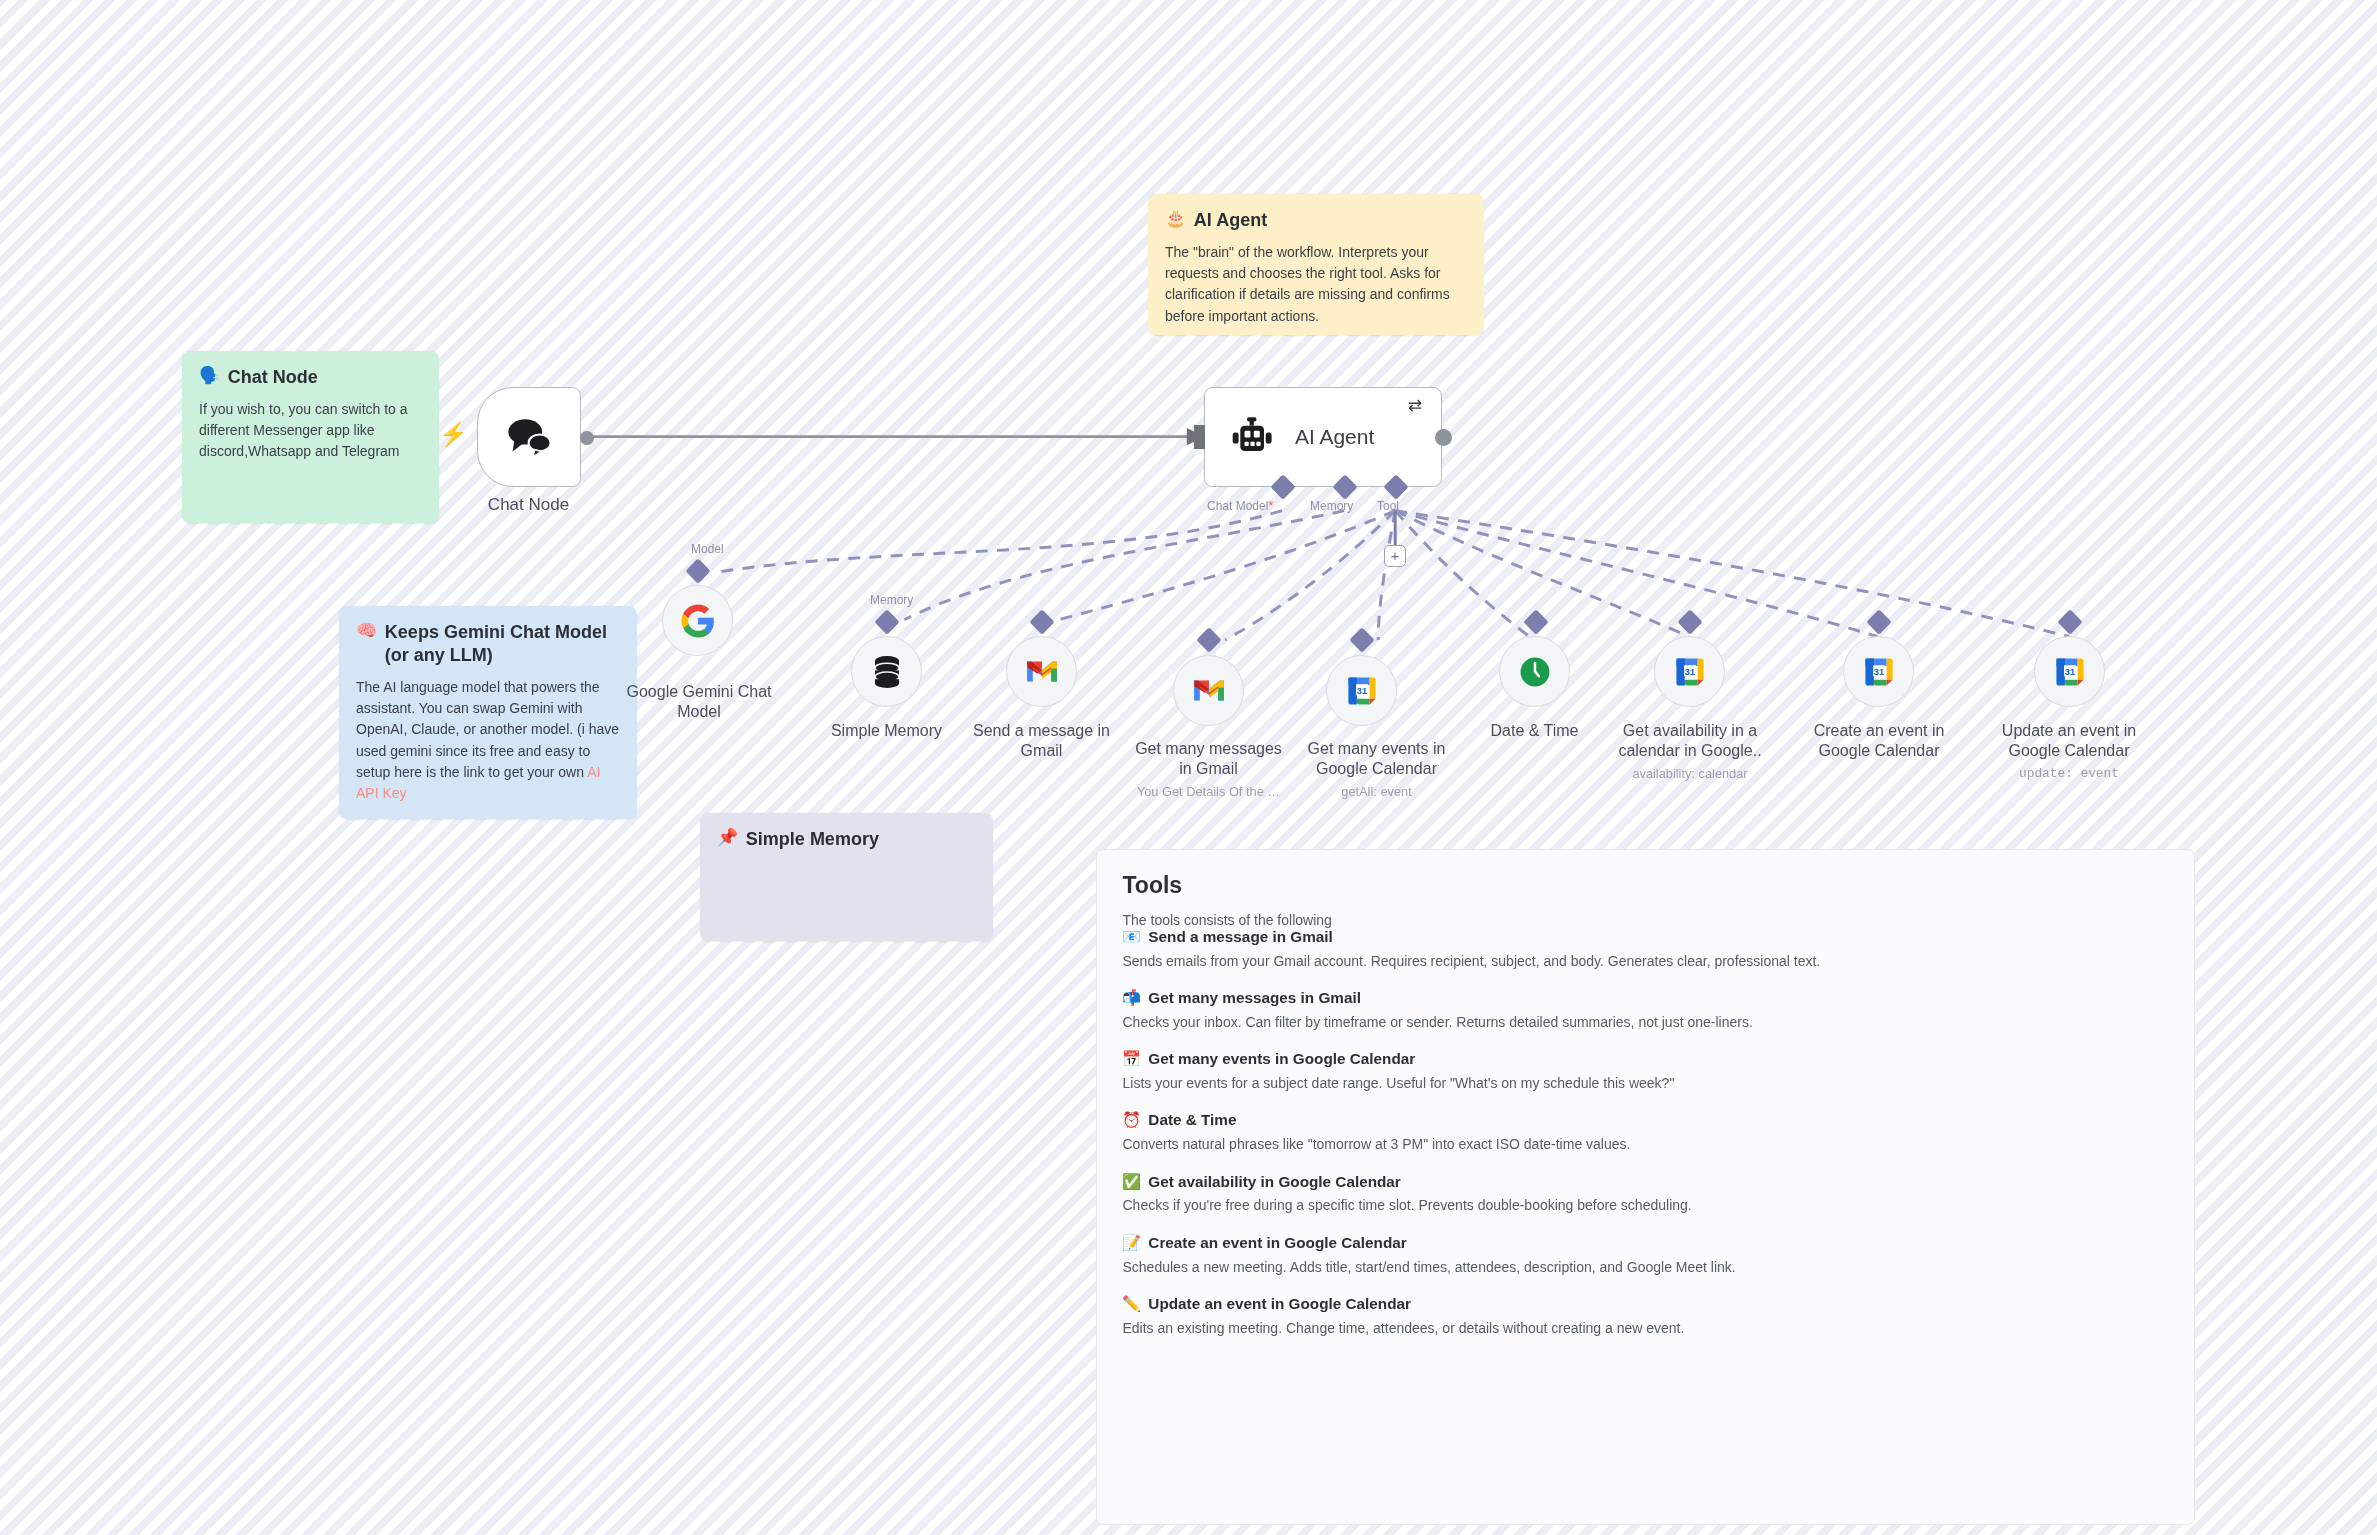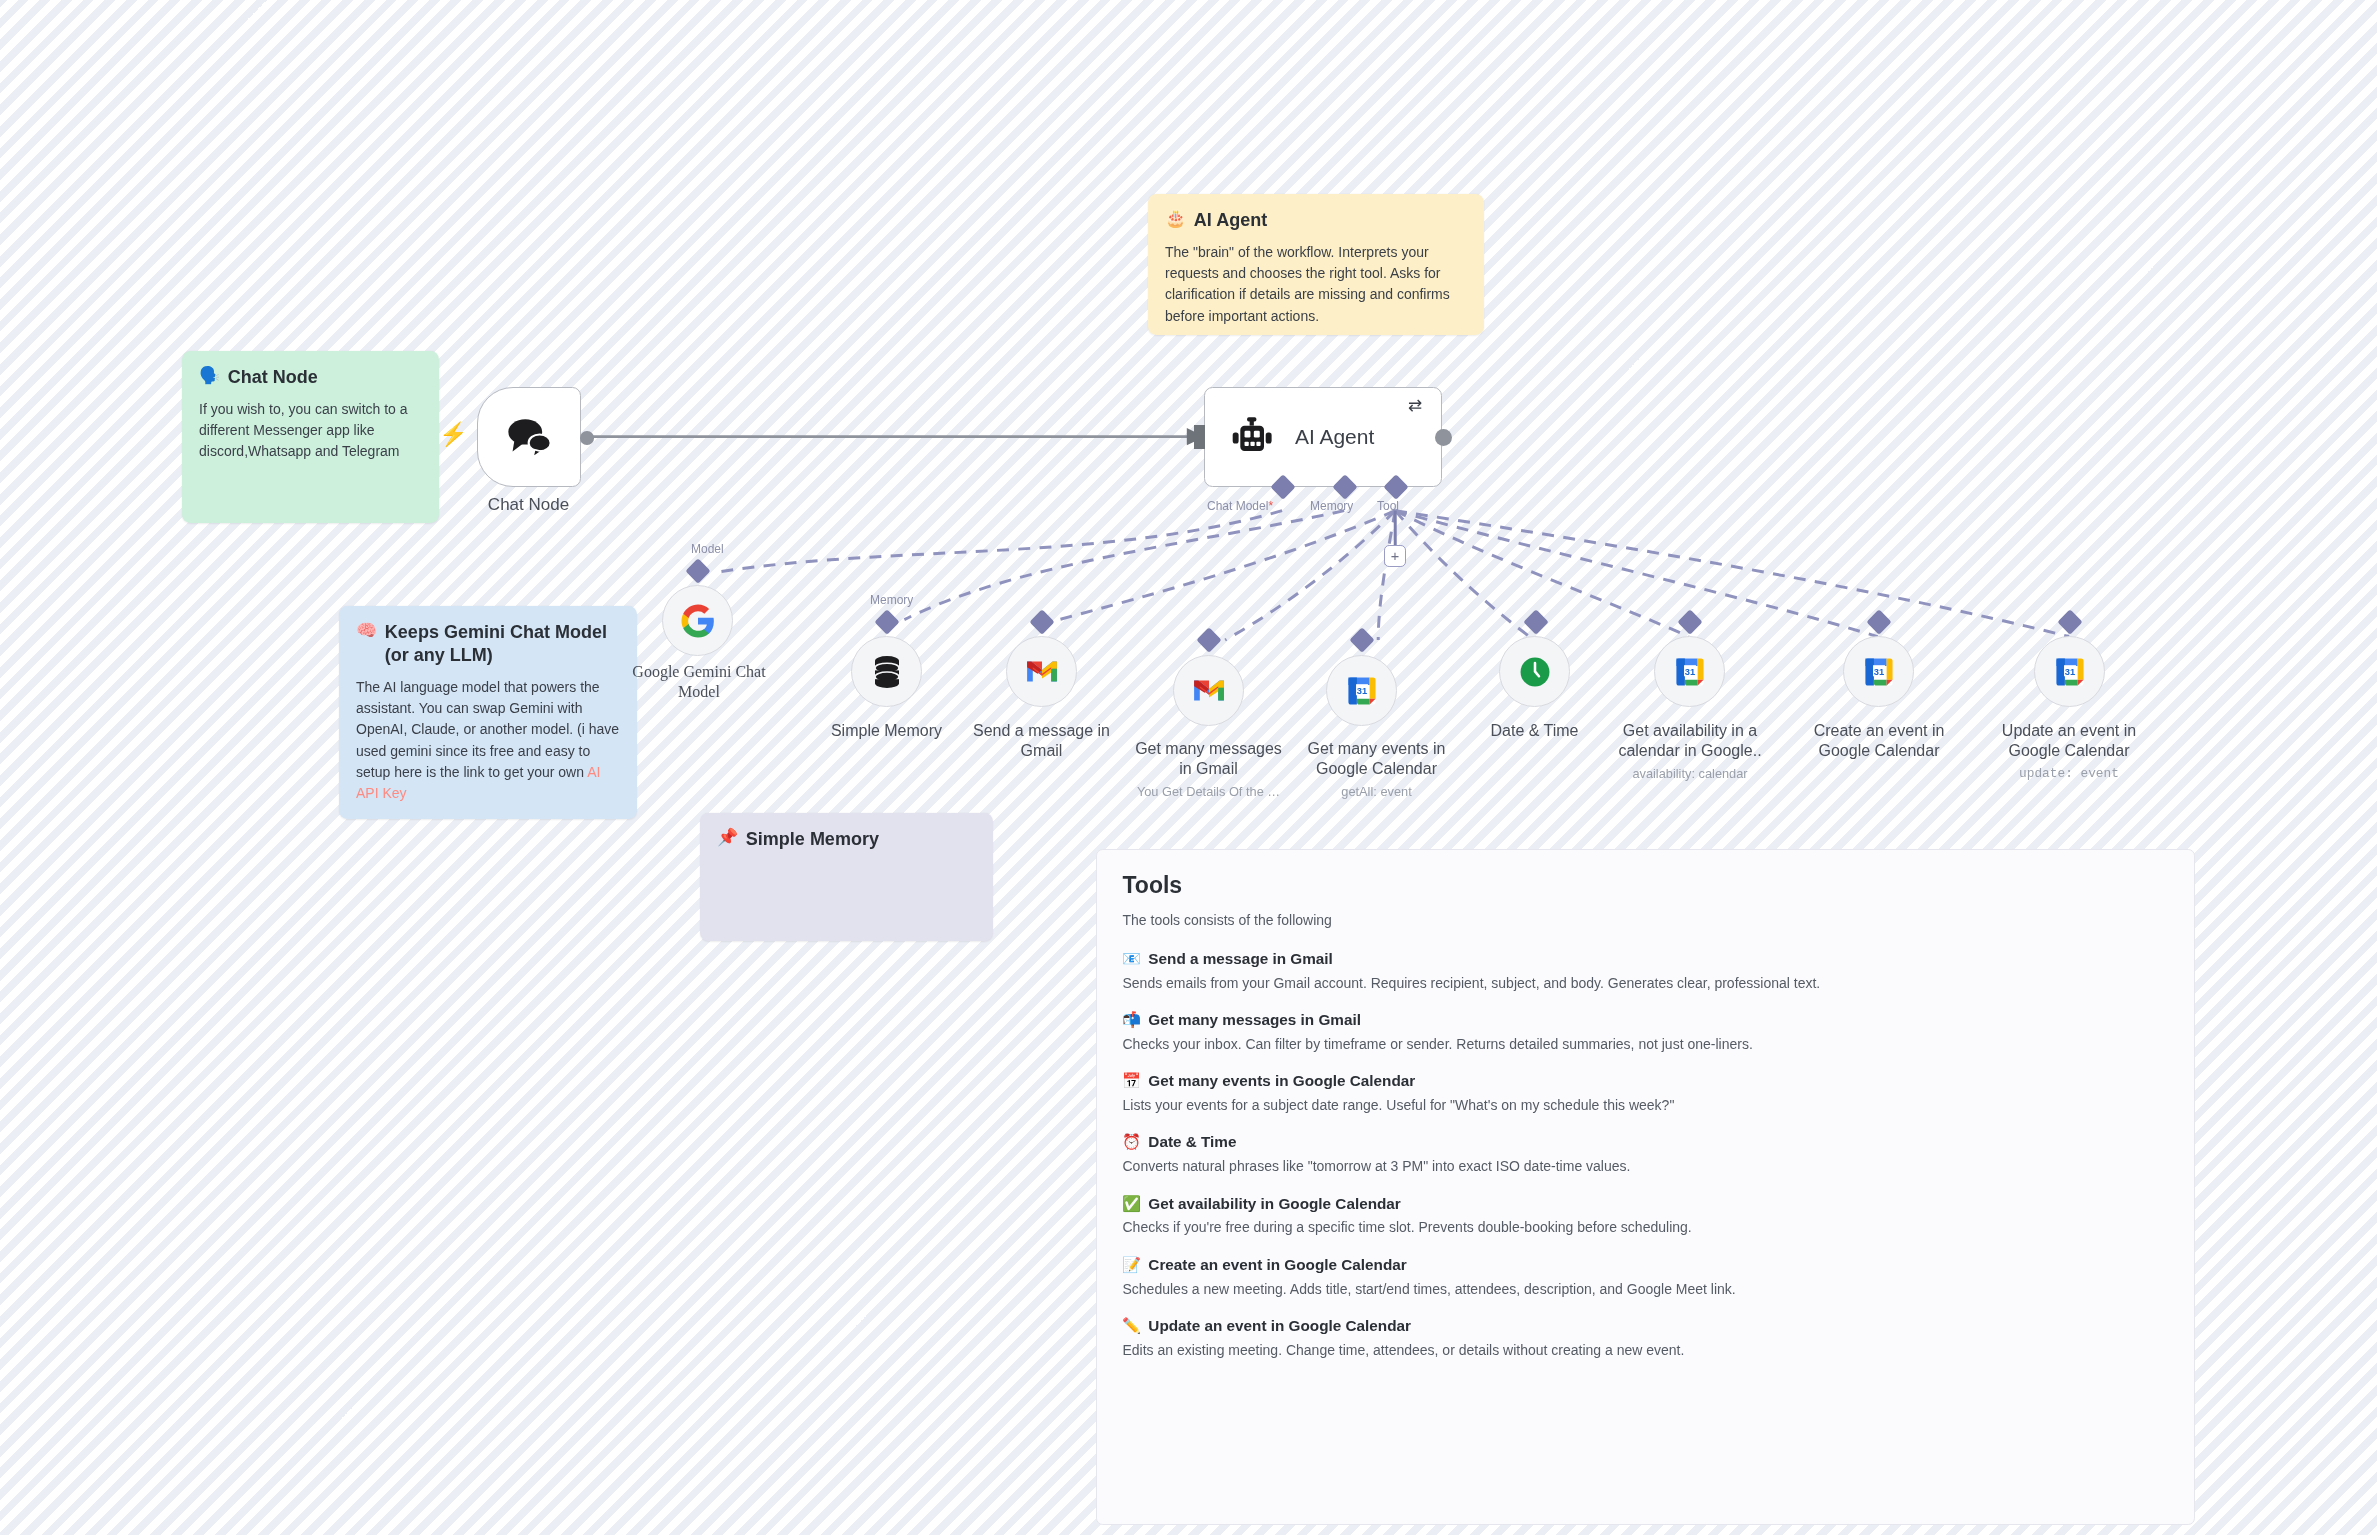--- a/index.html
+++ b/index.html
@@ -104,21 +104,21 @@
     left: 1096px; top: 849px;
     width: 1099px; height: 676px;
     background: #fbfbfd;
     border: 0.9px solid #e6e7ee;
     border-radius: 6.8px;
     padding: 22px 25.5px;
   }
   #tools-panel h2 {
     font-size: 23px; font-weight: bold; color: #2b2f36; margin-bottom: 12.8px;
   }
-  .tools-sub { font-size: 14px; color: #555b64; margin-bottom: 22px; }
+  .tools-sub { font-size: 14px; color: #555b64; }
   .tool-item { margin-bottom: 20.4px; }
   .tool-name {
     font-size: 15.3px; font-weight: bold; color: #2b2f36;
     display: flex; gap: 6.8px; align-items: center; margin-bottom: 6.8px;
   }
   .tool-desc { font-size: 14px; color: #555b64; }
 
   svg.edge { position: absolute; left: 0; top: 0; width: 2377px; height: 1536px; pointer-events: none; }
 </style>
 </head>
@@ -224,21 +224,21 @@
   <div class="subnode" style="left:662px; top:585px;">
     <svg width="36" height="36" viewBox="0 0 48 48">
       <path fill="#4285F4" d="M45.1 24.5c0-1.6-.1-3.2-.4-4.7H24v8.9h11.8c-.5 2.8-2 5.1-4.4 6.7v5.6h7.1c4.2-3.8 6.6-9.5 6.6-16.5z"></path>
       <path fill="#34A853" d="M24 46c6 0 11-2 14.6-5.4l-7.1-5.6c-2 1.3-4.5 2.1-7.5 2.1-5.8 0-10.7-3.9-12.4-9.1H4.3v5.8C7.9 41 15.4 46 24 46z"></path>
       <path fill="#FBBC05" d="M11.6 28c-.5-1.3-.7-2.7-.7-4s.3-2.7.7-4v-5.8H4.3C2.8 17.2 2 20.5 2 24s.8 6.8 2.3 9.8l7.3-5.8z"></path>
       <path fill="#EA4335" d="M24 10.9c3.3 0 6.2 1.1 8.5 3.3l6.3-6.3C35 4.3 30 2 24 2 15.4 2 7.9 7 4.3 14.2l7.3 5.8c1.7-5.2 6.6-9.1 12.4-9.1z"></path>
     </svg>
   </div>
   <div class="diamond" style="left:689px; top:562px;"></div>
   <div class="port-label" style="left:691px; top:542px;">Model</div>
-  <div class="sub-label" style="left:614px; top:662px; width:170px;font-family:Liberation Serif, serif;">Google Gemini Chat Model</div>
+  <div class="sub-label" style="left:614px; top:682px; width:170px;">Google Gemini Chat Model</div>
 
   <div class="subnode" style="left:851px; top:636px;">
     <svg width="32" height="34" viewBox="0 0 40 42">
       <ellipse cx="20" cy="7" rx="15" ry="6" fill="#1d1d1f"></ellipse>
       <rect x="5" y="7" width="30" height="9" fill="#1d1d1f"></rect>
       <ellipse cx="20" cy="16" rx="15" ry="6" fill="#1d1d1f" stroke="#f4f5f7" stroke-width="2"></ellipse>
       <rect x="5" y="19" width="30" height="8" fill="#1d1d1f"></rect>
       <ellipse cx="20" cy="27" rx="15" ry="6" fill="#1d1d1f" stroke="#f4f5f7" stroke-width="2"></ellipse>
       <rect x="5" y="30" width="30" height="5" fill="#1d1d1f"></rect>
       <ellipse cx="20" cy="35" rx="15" ry="6" fill="#1d1d1f"></ellipse>

